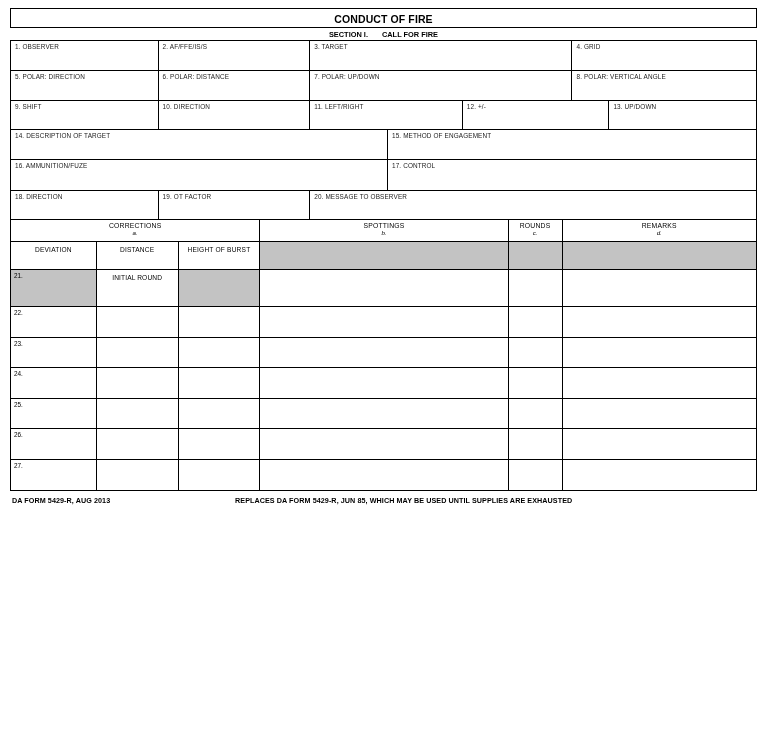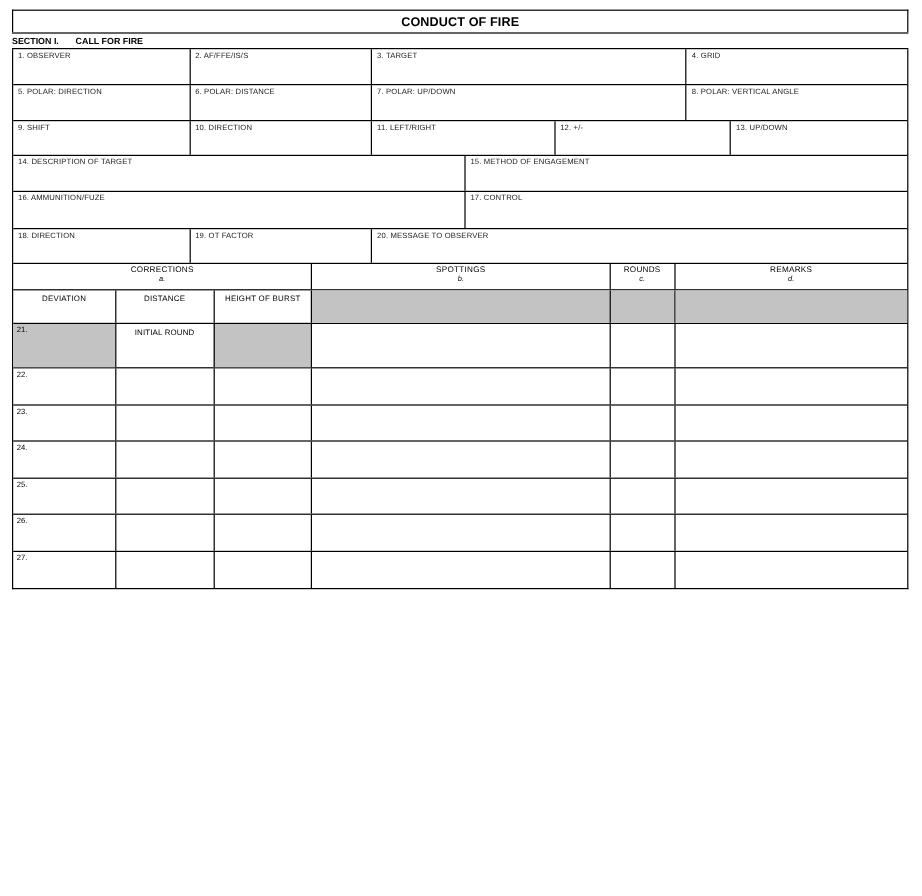--- a/index.html
+++ b/index.html
@@ -44,21 +44,21 @@
     letter-spacing: 0.01em;
   }
   .title-sub {
     text-align: center;
     font-size: 7.6px;
     padding: 0 0 3px 0;
   }
   .section-bar {
     border-top: 1.6px solid #000;
     border-bottom: 1.6px solid #000;
-    text-align: left;
+    text-align: center;
     font-size: 7.4px;
     font-weight: bold;
     padding: 1.5px 0 1.5px 0;
     background: #fff;
   }
   .section-bar .sec-gap { display: inline-block; width: 14px; }
 
   
   .fields { border-left: 1.6px solid #000; border-right: 1.6px solid #000; }
   .frow { display: flex; width: 100%; }
@@ -343,14 +343,18 @@
       </div>
       <div class="tcell" style="width:82px"></div>
       <div class="tcell" style="width:82px"></div>
       <div class="tcell thick-l" style="width:249px"></div>
       <div class="tcell thick-l thick-r" style="width:55px"></div>
       <div class="tcell" style="width:194px;border-left:none"></div>
     </div>
 
   </div>
 
+  <div class="footer">
+    <div class="footer-left">DA FORM 5429-R, AUG 2013</div>
+    <div class="footer-right">REPLACES DA FORM 5429-R, JUN 85, WHICH MAY BE USED UNTIL SUPPLIES ARE EXHAUSTED</div>
+  </div>
 
 </div>
 
 </body></html>

